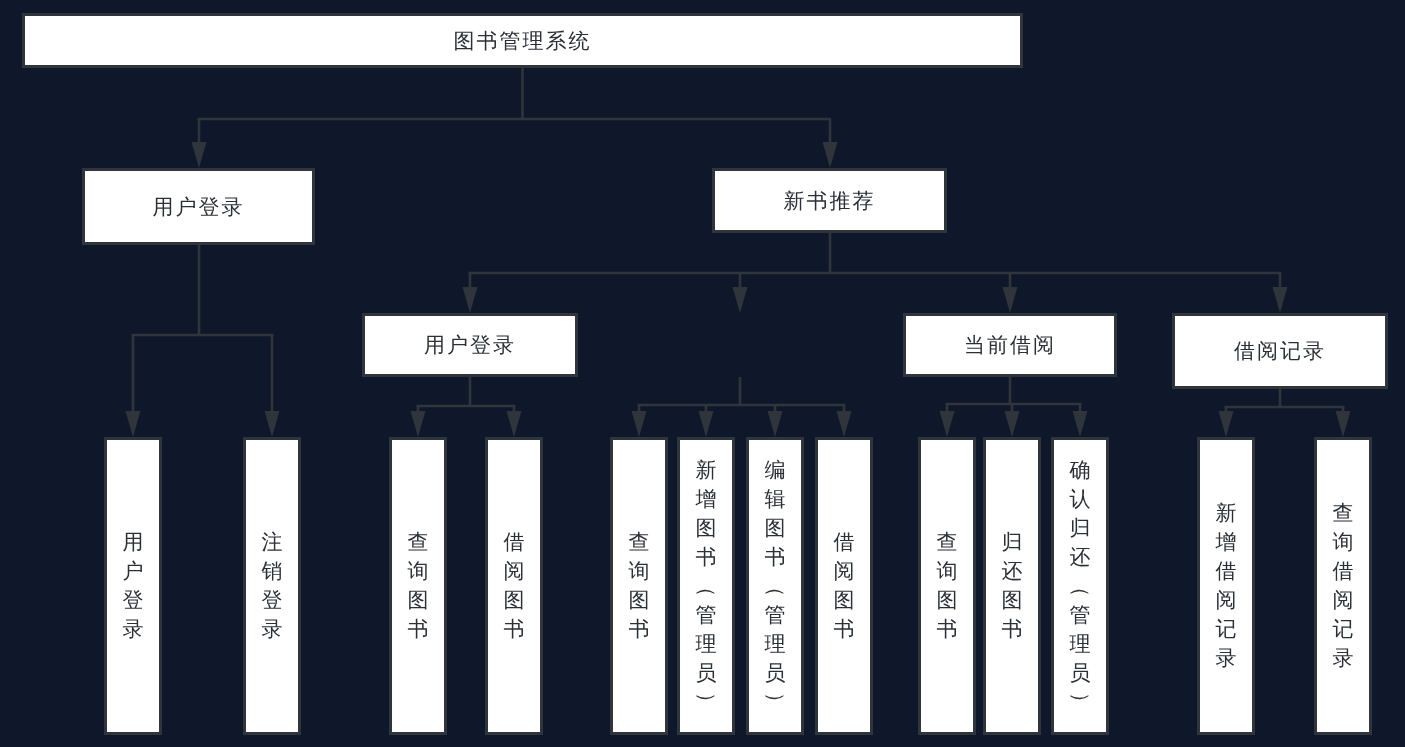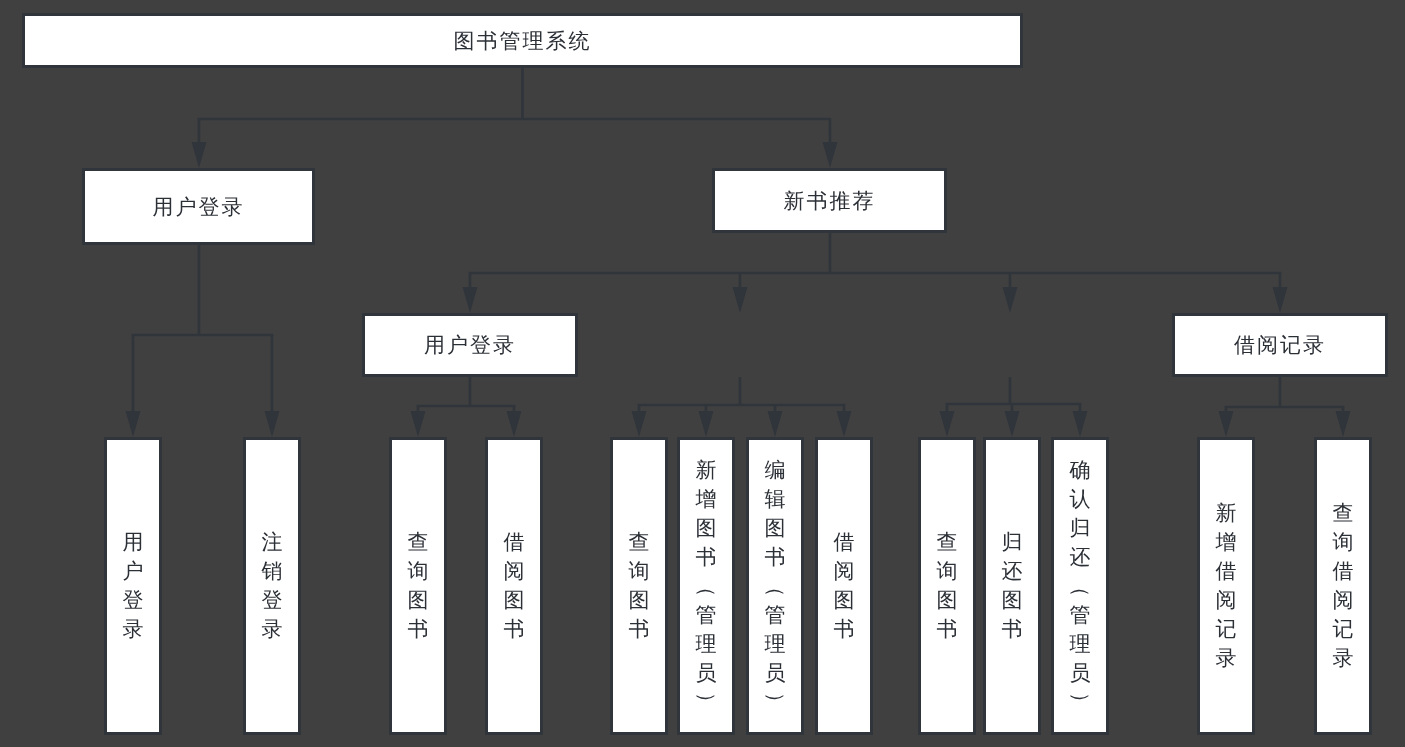--- a/index.html
+++ b/index.html
@@ -5,21 +5,21 @@
   html, body {
     margin: 0;
     padding: 0;
     background: #ffffff;
     font-family: "DejaVu Sans", "Liberation Sans", sans-serif;
   }
   #canvas {
     position: relative;
     width: 1405px;
     height: 747px;
-    background: #404040;
+    background: #0f172a;
     overflow: hidden;
   }
   #connectors {
     position: absolute;
     left: 0; top: 0;
     width: 1405px; height: 747px;
     pointer-events: none;
   }
   .node {
     position: absolute;
@@ -114,21 +114,22 @@
       <polygon points="1335.5,411 1350.5,411 1343,437"></polygon>
     </g>
   </svg>
 
   <div class="node" style="left:22px; top:13px; width:1001px; height:55px;">图书管理系统</div>
 
   <div class="node" style="left:82px; top:168px; width:233px; height:77px;">用户登录</div>
   <div class="node" style="left:712px; top:168px; width:235px; height:65px;">新书推荐</div>
 
   <div class="node" style="left:362px; top:313px; width:216px; height:64px;">用户登录</div>
-  <div class="node" style="left:1172px; top:313px; width:216px; height:64px;">借阅记录</div>
+  <div class="node" style="left:903px; top:313px; width:214px; height:64px;">当前借阅</div>
+  <div class="node" style="left:1172px; top:313px; width:216px; height:76px;">借阅记录</div>
 
   <div class="leaf" style="left:104px;">
       <span class="ch">用</span>
       <span class="ch">户</span>
       <span class="ch">登</span>
       <span class="ch">录</span>
     </div>
   <div class="leaf" style="left:243px;">
       <span class="ch">注</span>
       <span class="ch">销</span>

